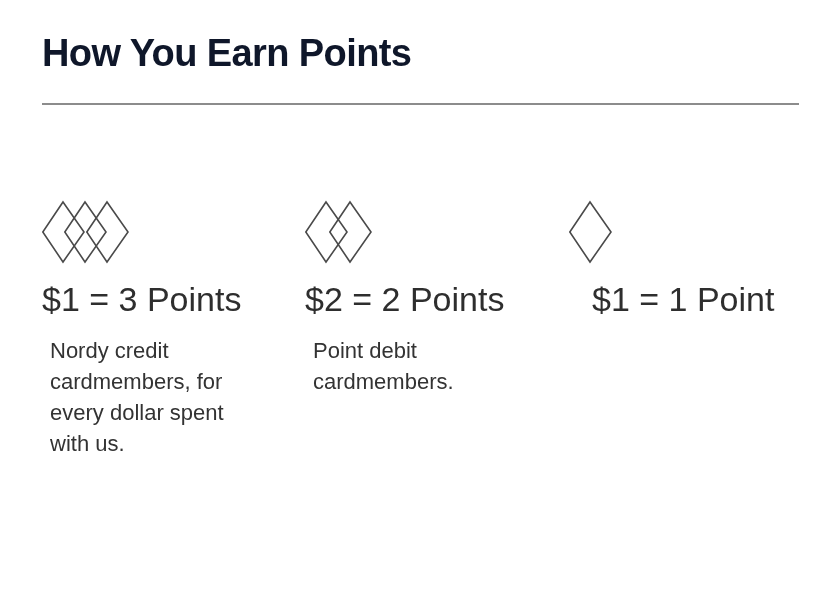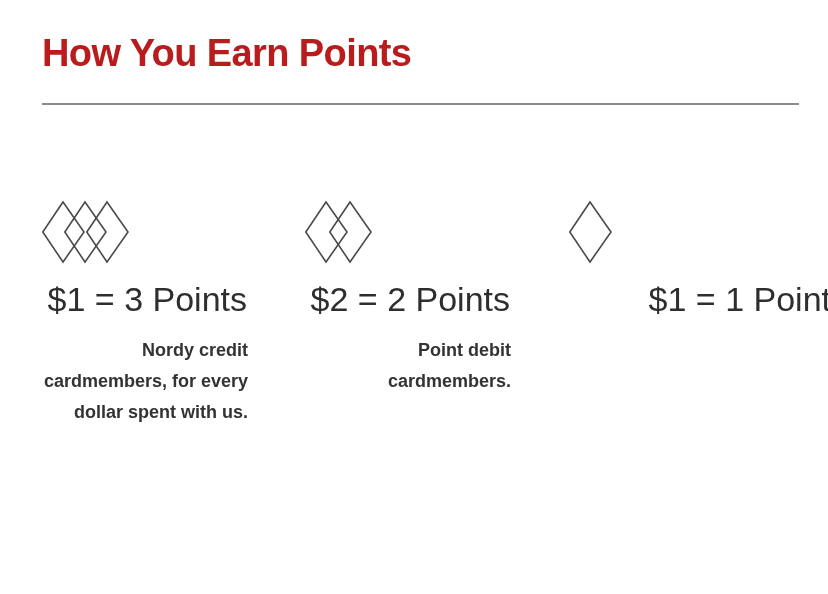--- a/index.html
+++ b/index.html
@@ -24,21 +24,21 @@
   }
 
   .page-title {
     position: absolute;
     left: 42px;
     top: 30px;
     font-size: 38px;
     line-height: 46px;
     font-weight: bold;
     letter-spacing: -0.6px;
-    color: #b91c1c;
+    color: #0f172a;
     white-space: nowrap;
   }
 
   .title-rule {
     position: absolute;
     left: 42px;
     top: 103px;
     width: 757px;
     height: 2px;
     background: #8c8c8c;
@@ -51,21 +51,20 @@
     width: 760px;
     display: flex;
     flex-direction: row;
     align-items: flex-start;
   }
 
   .column {
     width: 263px;
     flex: 0 0 263px;
     box-sizing: border-box;
-    text-align: right;
   }
 
   .icon-wrap {
     height: 78px;
     display: block;
   }
 
   .diamond-icon {
     display: block;
   }
@@ -75,26 +74,26 @@
     padding: 0;
     font-size: 34px;
     line-height: 51px;
     font-weight: normal;
     letter-spacing: 0px;
     color: #2e2e2e;
     max-width: 205px;
   }
 
   .rate-desc {
-    margin: 0;
+    margin: 8px;
     padding: 0;
     margin-top: 10px;
-    font-size: 18px;
+    font-size: 22px;
     line-height: 31px;
-    font-weight: bold;
+    font-weight: normal;
     color: #333333;
     max-width: 206px;
   }
 
   .col-3 .rate-heading {
     max-width: 240px;
     white-space: nowrap;
     margin-left: 24px;
   }
   .col-3 .rate-desc {

